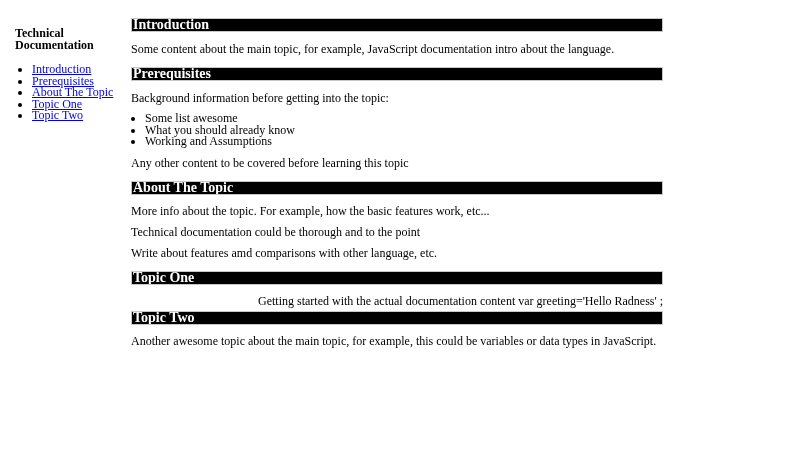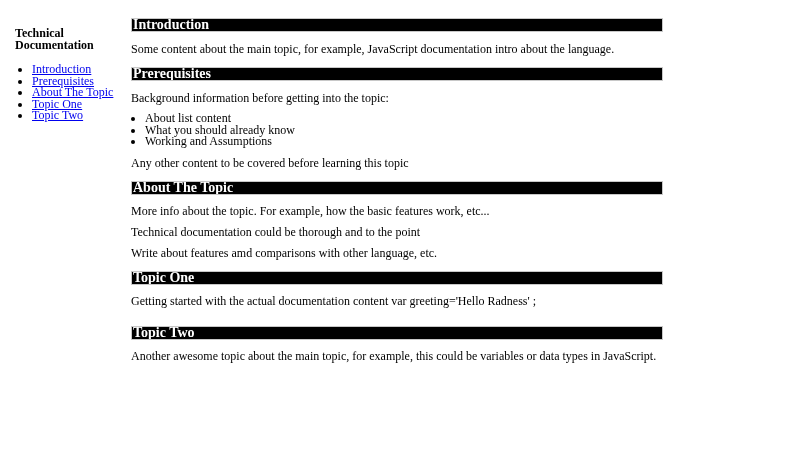--- a/index.html
+++ b/index.html
@@ -69,21 +69,21 @@
       margin: 7px 0 0 0;
       padding: 0 0 0 14px;
     }
     .main-section ul li { margin: 0; }
     #sec-intro p { margin-top: 10px; margin-bottom: 11px; }
     #sec-prereq p.first { margin-top: 10px; margin-bottom: 8px; }
     #sec-prereq p.last { margin-top: 8px; margin-bottom: 11px; }
     #sec-about p { margin-top: 9px; margin-bottom: 0; }
     #sec-about p + p { margin-top: 7px; }
     #sec-about p.last { margin-bottom: 11px; }
-    #sec-one p { margin-top: 9px; margin-bottom: 18px; }
+    #sec-one p { margin-top: 9px; margin-bottom: 3px; text-align: right; }
     #sec-two p { margin-top: 9px; }
   </style>
 </head>
 <body>
 
 <nav id="navbar">
   <header>
     <span>Technical Documentation</span>
   </header>
   <ul>
@@ -99,21 +99,21 @@
 
   <section class="main-section" id="sec-intro">
     <header>Introduction</header>
     <p>Some content about the main topic, for example, JavaScript documentation intro about the language.</p>
   </section>
 
   <section class="main-section" id="sec-prereq">
     <header>Prerequisites</header>
     <p class="first">Background information before getting into the topic:</p>
     <ul>
-      <li>About list content</li>
+      <li>Some list awesome</li>
       <li>What you should already know</li>
       <li>Working and Assumptions</li>
     </ul>
     <p class="last">Any other content to be covered before learning this topic</p>
   </section>
 
   <section class="main-section" id="sec-about">
     <header>About The Topic</header>
     <p>More info about the topic. For example, how the basic features work, etc...</p>
     <p>Technical documentation could be thorough and to the point</p>

